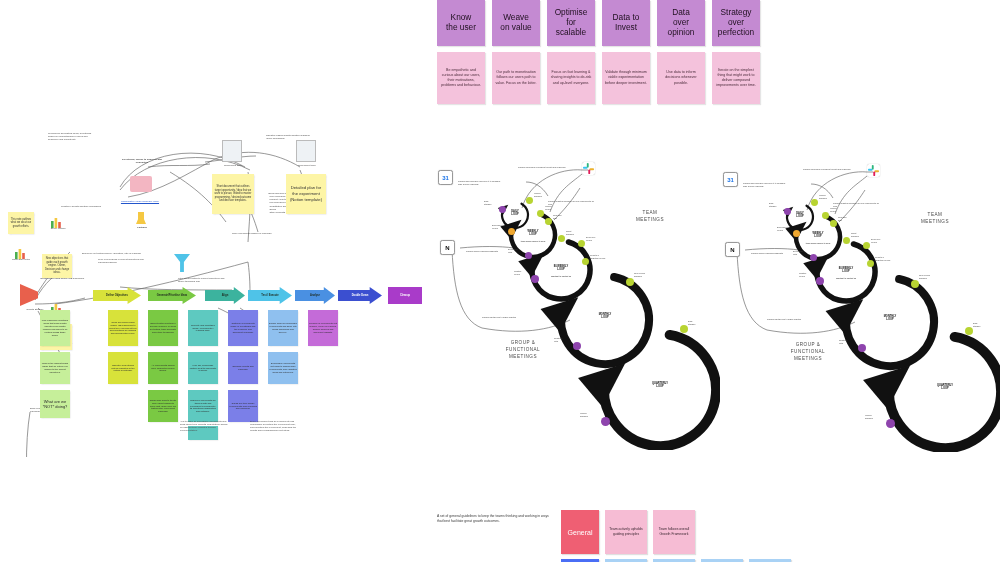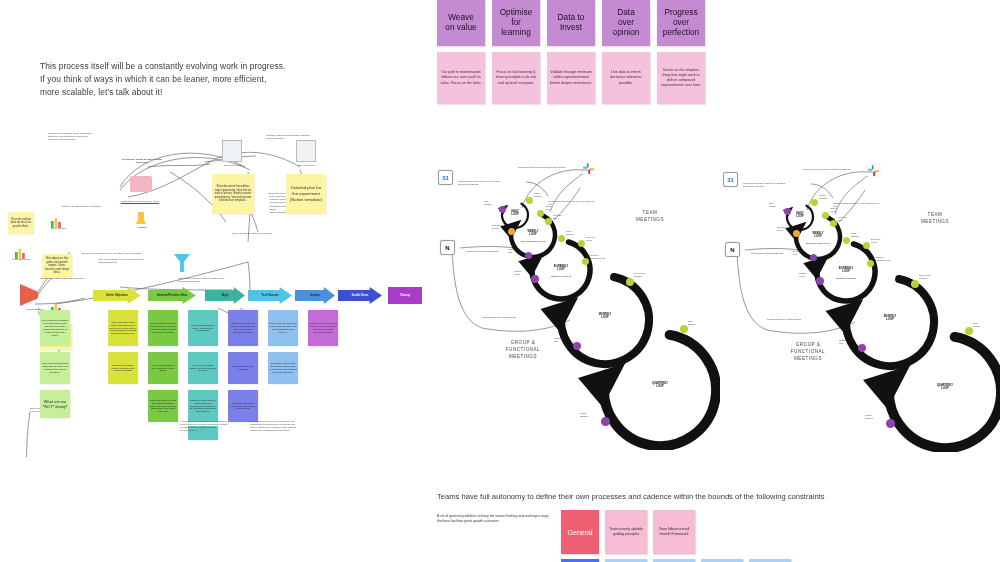--- a/index.html
+++ b/index.html
@@ -66,49 +66,51 @@
       font-size:7px;color:#fff;box-shadow:1px 1px 1px rgba(0,0,0,.12);}
   .citem{width:42px;height:44px;display:flex;align-items:center;justify-content:center;
       text-align:center;font-size:3.4px;line-height:1.4;color:#3a2630;padding:2px;
       box-sizing:border-box;box-shadow:1px 1px 1px rgba(0,0,0,.12);}
 </style>
 </head>
 <body>
 
 <div class="canvas">
 
-  <div class="abs" id="intro-text">This process itself will be a constantly evolving work in progress.
-If you think of ways in which it can be leaner, more efficient,
-more scalable, let's talk about it!</div>
 
   <div class="abs" id="principles">
+      <div class="pcol">
+        <div class="phead" style="white-space: pre-line; background: rgb(196, 138, 210);">Know
+the user</div>
+        <div class="pbody" style="background: rgb(244, 194, 220);">Be empathetic and curious about our users, their motivations, problems and behaviour.</div>
+      </div>
       <div class="pcol">
         <div class="phead" style="white-space: pre-line; background: rgb(196, 138, 210);">Weave
 on value</div>
         <div class="pbody" style="background: rgb(244, 194, 220);">Our path to monetisation follows our users path to value. Focus on the latter.</div>
       </div>
       <div class="pcol">
         <div class="phead" style="white-space: pre-line; background: rgb(196, 138, 210);">Optimise
 for
-learning</div>
+scalable</div>
         <div class="pbody" style="background: rgb(244, 194, 220);">Focus on fast learning &amp; sharing insights to de-risk and up-level everyone.</div>
       </div>
       <div class="pcol">
         <div class="phead" style="white-space: pre-line; background: rgb(196, 138, 210);">Data to
 Invest</div>
         <div class="pbody" style="background: rgb(244, 194, 220);">Validate through minimum viable experimentation before deeper investment.</div>
       </div>
       <div class="pcol">
         <div class="phead" style="white-space: pre-line; background: rgb(196, 138, 210);">Data
 over
 opinion</div>
         <div class="pbody" style="background: rgb(244, 194, 220);">Use data to inform decisions whenever possible.</div>
       </div>
       <div class="pcol">
-        <div class="phead" style="white-space: pre-line; background: rgb(196, 138, 210);">Progress
+        <div class="phead" style="white-space: pre-line; background: rgb(196, 138, 210);">Strategy
 over
 perfection</div>
         <div class="pbody" style="background: rgb(244, 194, 220);">Iterate on the simplest thing that might work to deliver compound improvements over time.</div>
       </div>
     </div>
 
   <div class="abs" id="left-board">
     <svg width="370" height="345" style="position:absolute;left:0;top:0;">
       <g fill="none" stroke="#6b6b6b" stroke-width="0.7">
         <path d="M120,75 C140,40 200,30 245,55"></path>
@@ -425,21 +427,20 @@
       <div class="dot purple" style="left: 171px; top: 257px; width: 8.8px; height: 8.8px;"></div>
       <div class="dotlbl" style="left: 150px; top: 252px; width: 16px; white-space: pre-line;">Weekly
 planning</div>
       <div class="dotlbl" style="left: 88px; top: 6px; width: 54px;">Publish concluded experiment results and learnings</div>
       <div class="dotlbl" style="left: 118px; top: 40px; width: 48px;">Publish updated schedule for new experiments go lives</div>
       <div class="dotlbl" style="left: 28px; top: 20px; width: 44px;">Publish daily schedule and sync it to company wide Google Calendar</div>
       <div class="dotlbl" style="left: 36px; top: 90px; width: 40px;">Publish weekly learnings highlights</div>
       <div class="dotlbl" style="left: 52px; top: 156px; width: 44px;">Publish monthly first 3 major updates</div>
     </div>
 
-  <div class="abs" id="constraints-title">Teams have full autonomy to define their own processes and cadence within the bounds of the following constraints</div>
   <div class="abs" id="constraints-rows" style="left:437px;top:510px;">
       <div class="crow" style="position: relative; margin-bottom: 5px;">
         <div class="cdesc">A set of general guidelines to keep the teams thinking and working in ways that best facilitate great growth outcomes.</div>
         <div class="ctag" style="background: rgb(239, 95, 115);">General</div>
         <div class="citem" style="background: rgb(246, 188, 212);">Team actively upholds guiding principles</div>
         <div class="citem" style="background: rgb(246, 188, 212);">Team follows overall Growth Framework</div>
       </div>
       <div class="crow" style="position: relative; margin-bottom: 5px;">
         <div class="cdesc">Ensures that we bake transparency and visibility right into our ways of working so that we communicate effectively.</div>
         <div class="ctag" style="background: rgb(74, 110, 245);">Reports</div>

